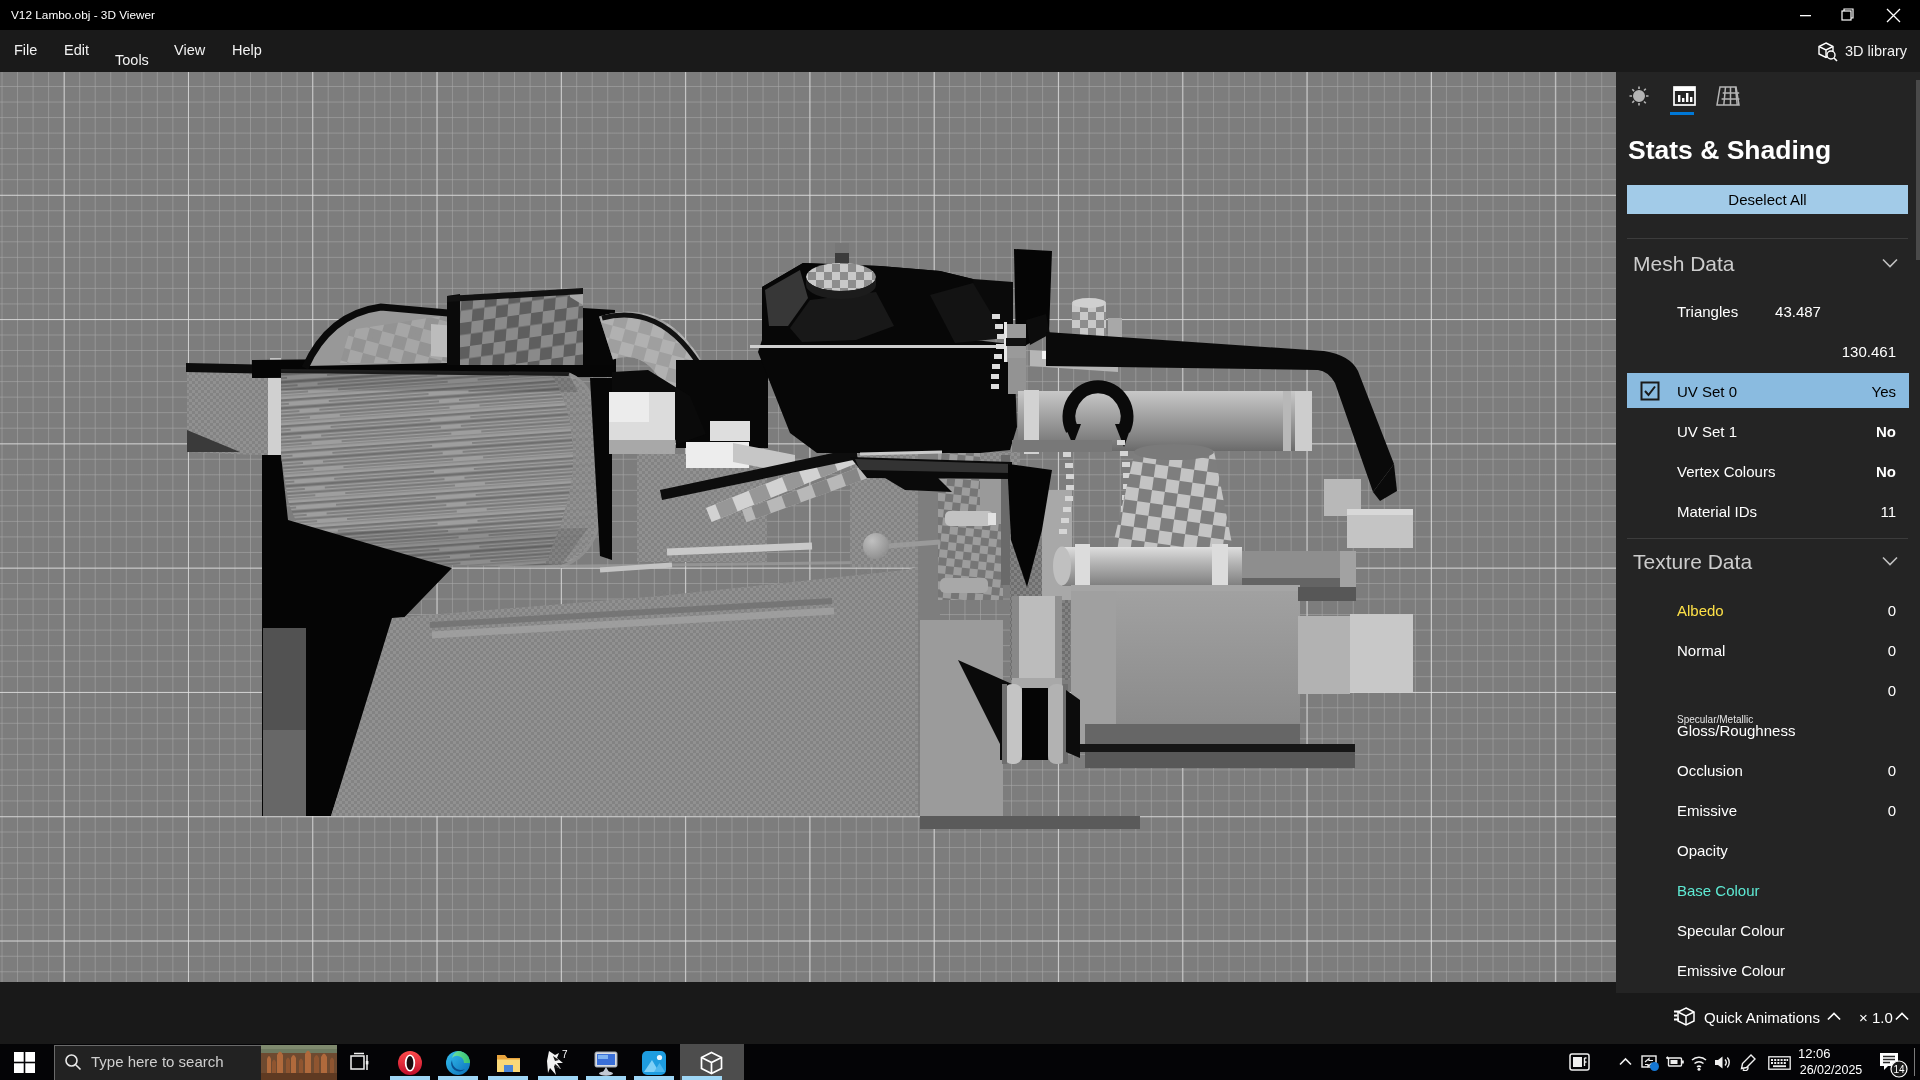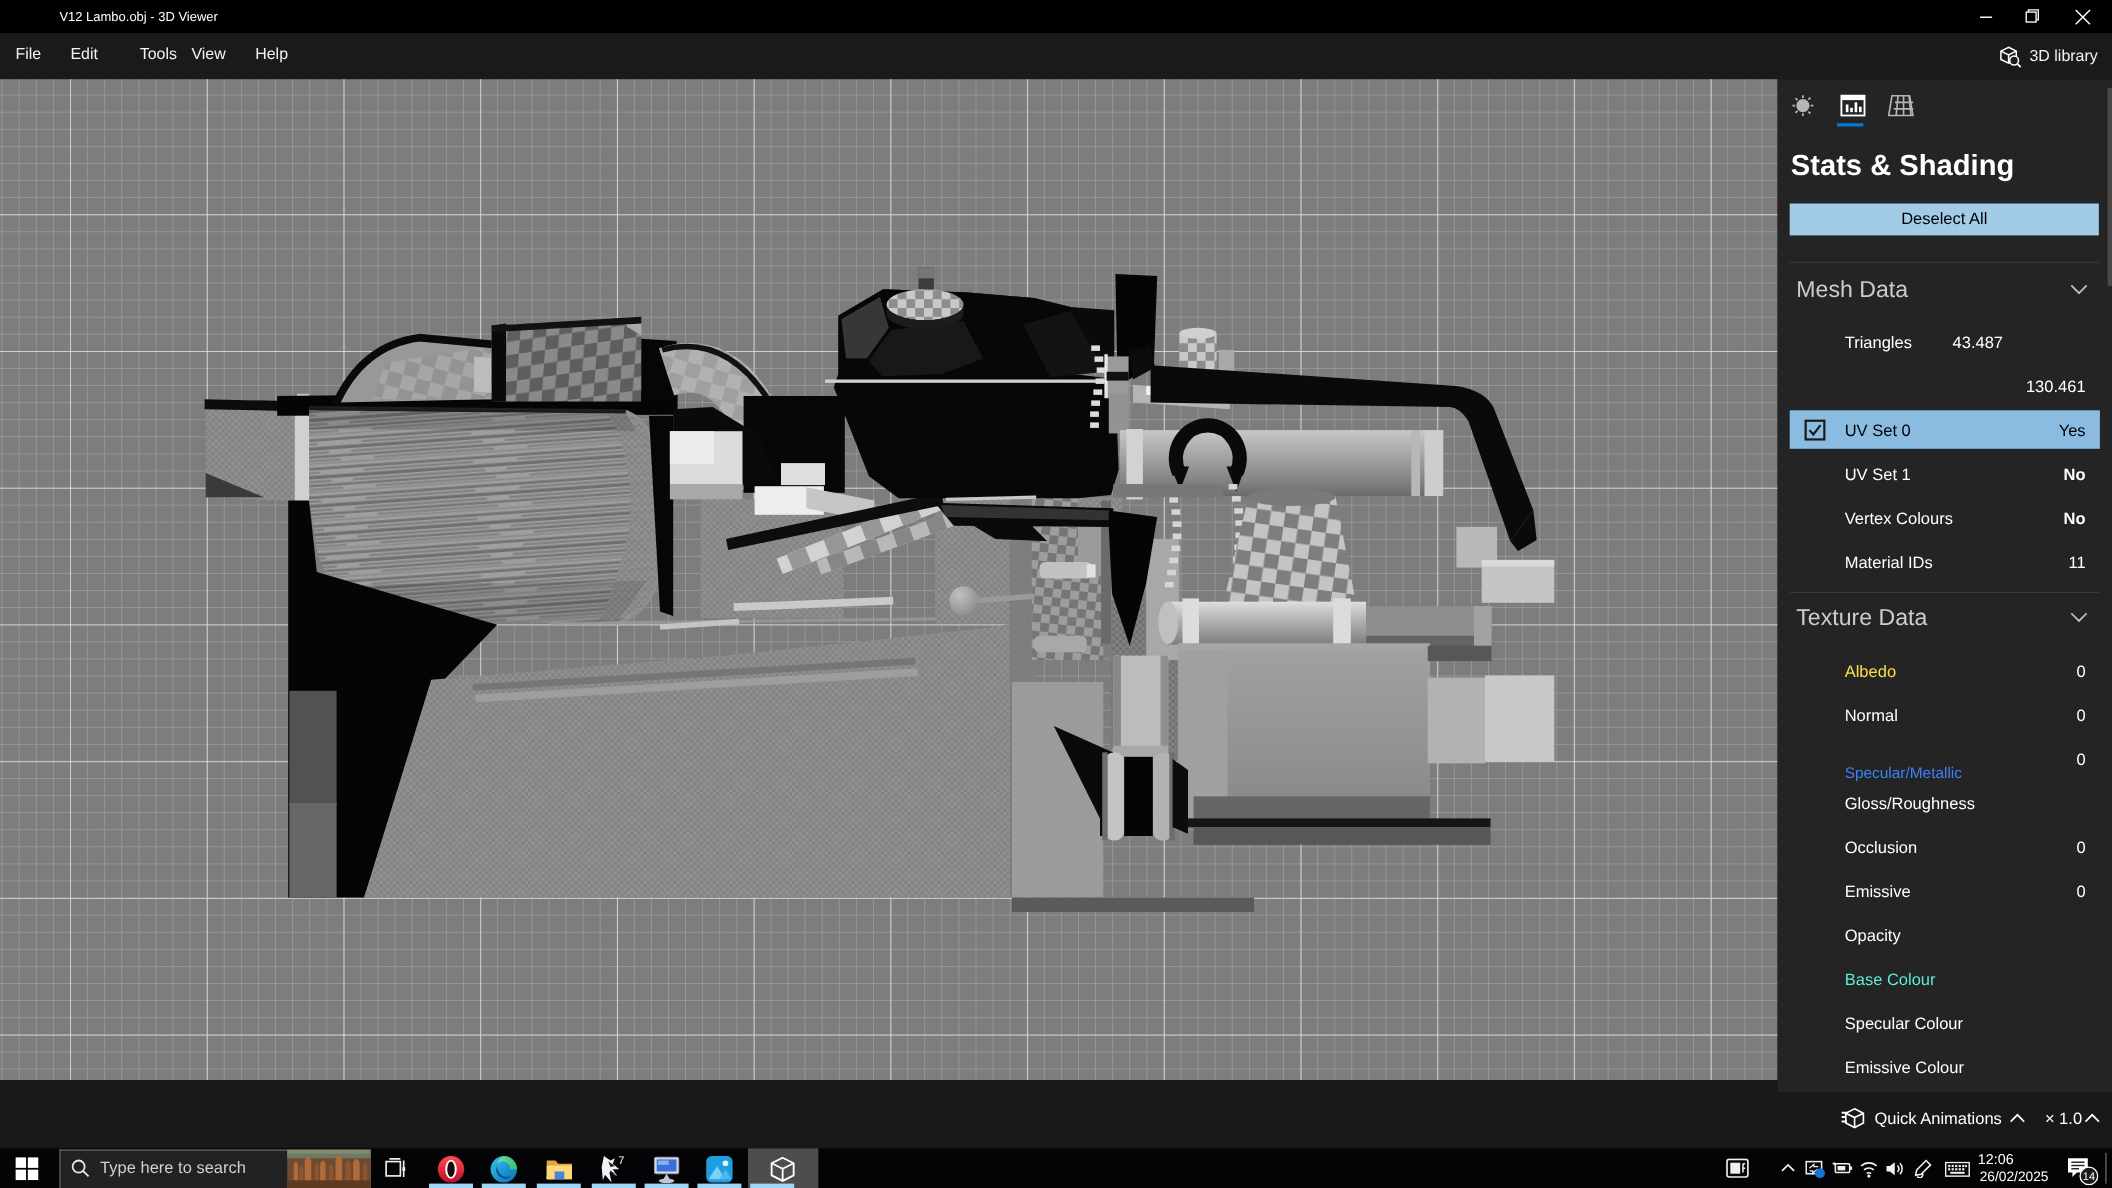--- a/index.html
+++ b/index.html
@@ -1,19 +1,19 @@
 <!DOCTYPE html>
 <html><head>
 <meta charset="utf-8">
 <style>
   html,body{margin:0;padding:0;width:1920px;height:1080px;overflow:hidden;background:#111;
     font-family:"Liberation Sans",sans-serif;}
   .abs{position:absolute;}
   #titlebar{left:0;top:0;width:1920px;height:30px;background:#000;color:#fff;}
-  #titletext{left:11px;top:8px;font-size:11.8px;color:#fff;margin-left:43px;}
+  #titletext{left:11px;top:8px;font-size:11.8px;color:#fff;}
   #menubar{left:0;top:30px;width:1920px;height:42px;background:#1a1a1a;color:#f2f2f2;}
   .menuitem{top:12px;font-size:14.5px;color:#f2f2f2;}
   #viewport{left:0;top:72px;width:1616px;height:910px;
     background-color:#7d7d7d;
     background-image:
       linear-gradient(to right, rgba(228,228,228,.75) 0 1px, transparent 1px 100%),
       linear-gradient(to bottom, rgba(228,228,228,.75) 0 1px, transparent 1px 100%),
       linear-gradient(to right, rgba(170,170,170,.55) 0 1px, transparent 1px 100%),
       linear-gradient(to bottom, rgba(170,170,170,.55) 0 1px, transparent 1px 100%);
     background-size:124.3px 124.3px,124.3px 124.3px,15.54px 15.54px,15.54px 15.54px;
@@ -30,21 +30,21 @@
 <svg class="abs" style="left:1790px;top:0;width:130px;height:30px" viewBox="0 0 130 30">
   <rect x="10" y="15" width="11" height="1.3" fill="#fff"></rect>
   <rect x="52" y="11" width="9" height="9" fill="none" stroke="#fff" stroke-width="1.2"></rect>
   <path d="M54 11 V9 h9 v9 h-2" fill="none" stroke="#fff" stroke-width="1.2"></path>
   <path d="M97 9 l13 13 M110 9 l-13 13" stroke="#fff" stroke-width="1.3"></path>
 </svg>
 
 <div class="abs" id="menubar"></div>
 <div class="abs menuitem" style="left:14px;top:42px;">File</div>
 <div class="abs menuitem" style="left:64px;top:42px;">Edit</div>
-<div class="abs menuitem" style="left:115px;top:42px;margin-left:12px;">Tools</div>
+<div class="abs menuitem" style="left:115px;top:52px;">Tools</div>
 <div class="abs menuitem" style="left:174px;top:42px;">View</div>
 <div class="abs menuitem" style="left:232px;top:42px;">Help</div>
 <svg class="abs" style="left:1816px;top:41px;width:22px;height:22px" viewBox="0 0 22 22">
   <path d="M10 2 L17 5.5 L17 13 L10 16.5 L3 13 L3 5.5 Z" fill="none" stroke="#fff" stroke-width="1.4"></path>
   <path d="M3 5.5 L10 9 L17 5.5 M10 9 V16.5" fill="none" stroke="#fff" stroke-width="1.4"></path>
   <circle cx="15" cy="14" r="4" fill="#1a1a1a" stroke="#fff" stroke-width="1.4"></circle>
   <path d="M18 17 L21 20" stroke="#fff" stroke-width="1.6"></path>
 </svg>
 <div class="abs" style="left:1845px;top:43px;font-size:14.5px;color:#f2f2f2;">3D library</div>
 
@@ -386,21 +386,21 @@
 <div class="abs" style="left:1627px;top:538px;width:281px;height:1px;background:#3c3c3c;"></div>
 <div class="abs" style="left:1633px;top:550px;font-size:21px;color:#cccccc;">Texture Data</div>
 <svg class="abs" style="left:1882px;top:556px;width:16px;height:10px" viewBox="0 0 16 10">
     <path d="M1 1.5 L8 8.5 L15 1.5" fill="none" stroke="#c0c0c0" stroke-width="1.6"></path>
   </svg>
 
 <div class="abs" style="left:1677px;top:602px;font-size:15px;color:#fde047;">Albedo</div>
 <div class="abs" style="left:1700px;top:602px;width:196px;font-size:15px;color:#fff;text-align:right;">0</div>
 <div class="abs" style="left:1677px;top:642px;font-size:15px;color:#fff;">Normal</div>
 <div class="abs" style="left:1700px;top:642px;width:196px;font-size:15px;color:#fff;text-align:right;">0</div>
-<div class="abs" style="left:1677px;top:694px;font-size:14px;color:#3b82f6;">Specular/Metallic</div>
+<div class="abs" style="left:1677px;top:714px;font-size:10px;color:#e5e5e5;">Specular/Metallic</div>
 <div class="abs" style="left:1700px;top:682px;width:196px;font-size:15px;color:#fff;text-align:right;">0</div>
 <div class="abs" style="left:1677px;top:722px;font-size:15px;color:#fff;">Gloss/Roughness</div>
 <div class="abs" style="left:1677px;top:762px;font-size:15px;color:#fff;">Occlusion</div>
 <div class="abs" style="left:1700px;top:762px;width:196px;font-size:15px;color:#fff;text-align:right;">0</div>
 <div class="abs" style="left:1677px;top:802px;font-size:15px;color:#fff;">Emissive</div>
 <div class="abs" style="left:1700px;top:802px;width:196px;font-size:15px;color:#fff;text-align:right;">0</div>
 <div class="abs" style="left:1677px;top:842px;font-size:15px;color:#fff;">Opacity</div>
 <div class="abs" style="left:1677px;top:882px;font-size:15px;color:#5eead4;">Base Colour</div>
 <div class="abs" style="left:1677px;top:922px;font-size:15px;color:#fff;">Specular Colour</div>
 <div class="abs" style="left:1677px;top:962px;font-size:15px;color:#fff;text-align:center;">Emissive Colour</div>

